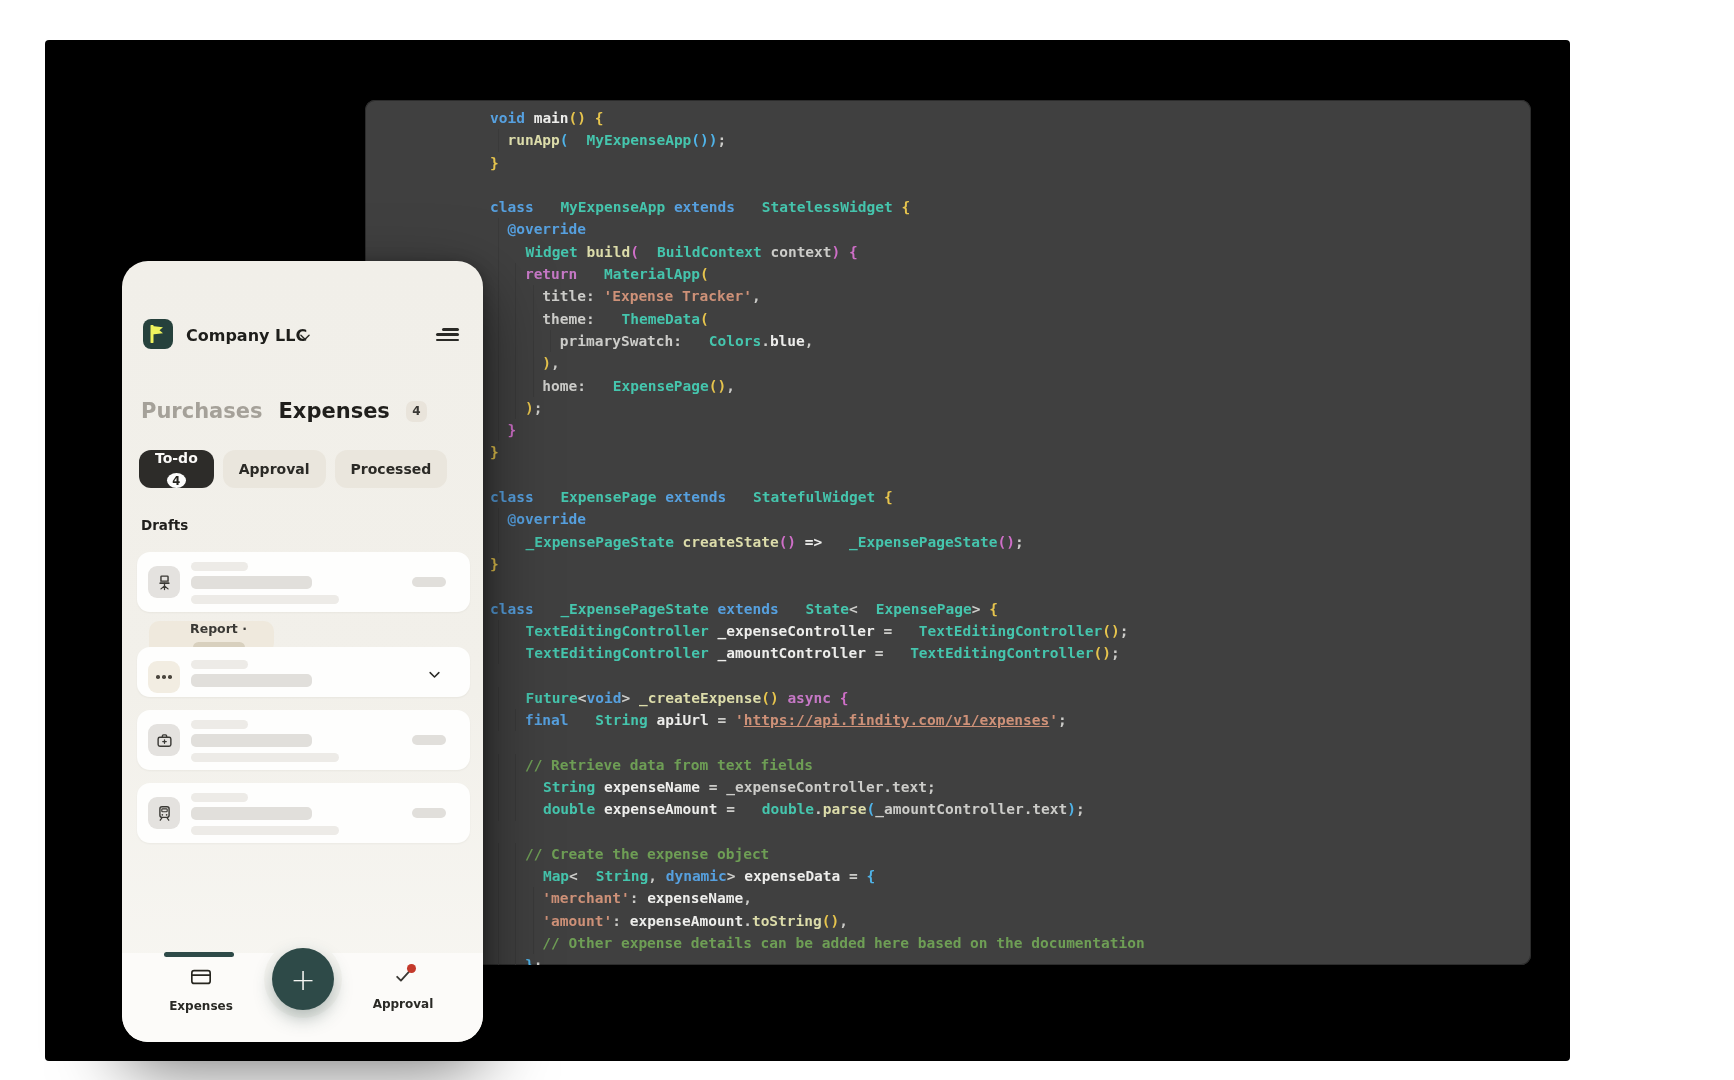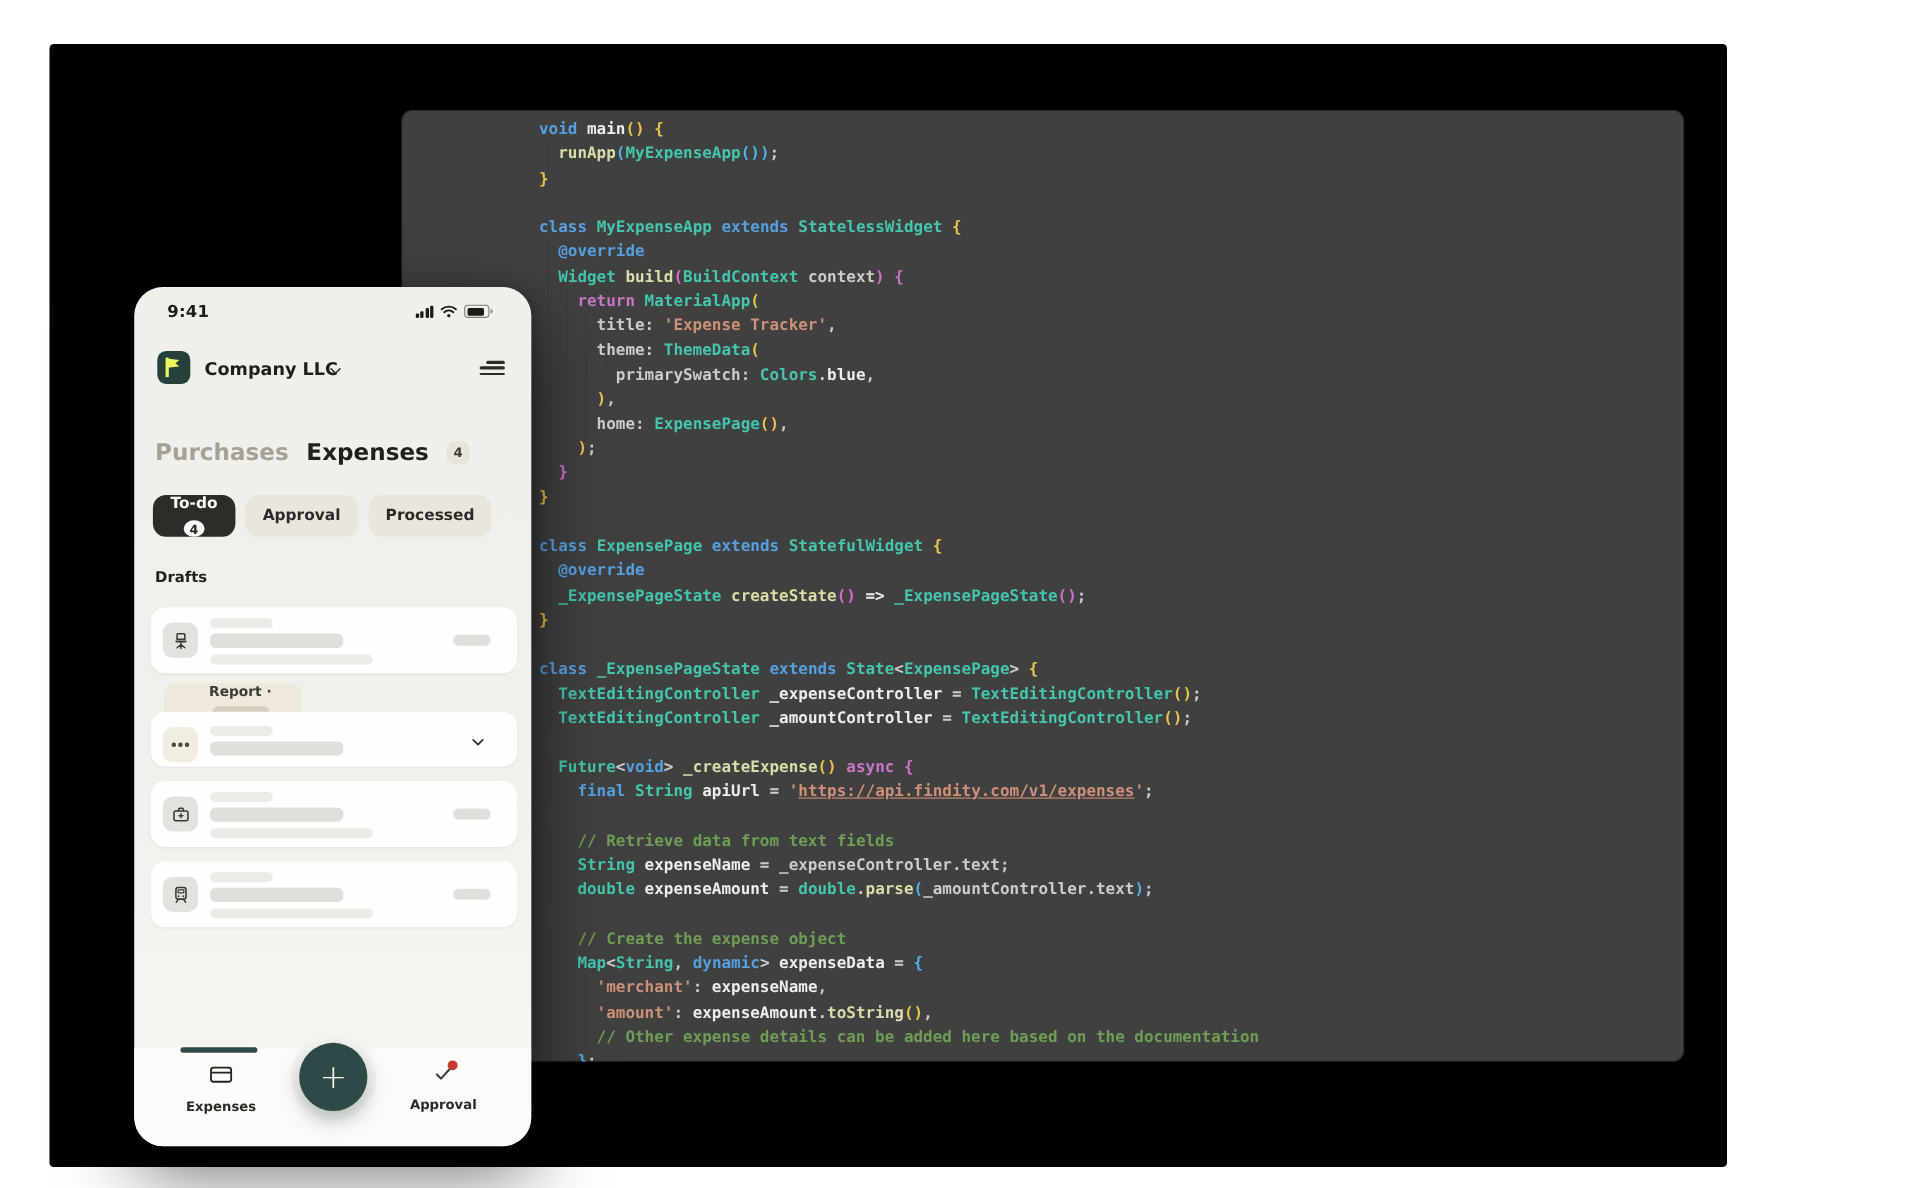--- a/index.html
+++ b/index.html
@@ -11,21 +11,21 @@
 
   
   .code-panel { position:absolute; left:320px; top:60px; width:1166px; height:865px;
     background:#404040; border-radius:10px; box-shadow: inset 0 0 0 1px #2c2c2c; overflow:hidden; }
   .code-lines { position:absolute; left:125px; top:7px;
     font-family:"DejaVu Sans Mono", monospace; font-weight:700; font-size:14.5px; line-height:22.3px;
     white-space:pre; color:#CCCCC9; }
   .cl { height:22.3px; }
   .ig { display:inline-block; width:2ch;
     background:linear-gradient(90deg, transparent calc(1ch - 1px), #3a3a3a calc(1ch - 1px), #3a3a3a 1ch, transparent 1ch); }
-  .tk-k { color:#56A0DF; } .tk-t { color:#45C5AD; } .tk-f { color:#DCDCAA; }
+  .tk-k { color:#56A0DF; } .tk-t { color:#45C5AD;margin-left:18px; } .tk-f { color:#DCDCAA; }
   .tk-s { color:#CE9178; } .tk-c { color:#6E9E55; } .tk-m { color:#C678C6;text-align:center; }
   .tk-v { color:#EDEDEB; } .tk-d { color:#CCCCC9; }
   .tk-b1 { color:#E6C44D; } .tk-b2 { color:#CF6FC8; } .tk-b3 { color:#4FB3E8; }
   .tk-u { color:#CE9178; text-decoration:underline; }
 
   
   .phone { position:absolute; left:77px; top:221px; width:361px; height:781px;
     background:linear-gradient(180deg, #F1EFE9 0%, #F2F0EA 55%, #F8F7F3 100%);
     border-radius:26px; box-shadow:0 26px 70px rgba(0,0,0,.55), 0 4px 16px rgba(0,0,0,.35); overflow:hidden; }
 
@@ -133,37 +133,20 @@
 
 <div class="page">
   <div class="stage">
 
     <div class="code-panel">
       <div class="code-lines"><div class="cl"><span class="tk-k">void </span><span class="tk-v">main</span><span class="tk-b1">()</span><span class="tk-d"> </span><span class="tk-b1">{</span></div><div class="cl"><span class="ig">  </span><span class="tk-f">runApp</span><span class="tk-b3">(</span><span class="tk-t">MyExpenseApp</span><span class="tk-b3">()</span><span class="tk-b3">)</span><span class="tk-d">;</span></div><div class="cl"><span class="tk-b1">}</span></div><div class="cl">&nbsp;</div><div class="cl"><span class="tk-k">class </span><span class="tk-t">MyExpenseApp </span><span class="tk-k">extends </span><span class="tk-t">StatelessWidget </span><span class="tk-b1">{</span></div><div class="cl"><span class="ig">  </span><span class="tk-k">@override</span></div><div class="cl"><span class="ig">  </span><span class="tk-t">Widget </span><span class="tk-f">build</span><span class="tk-b2">(</span><span class="tk-t">BuildContext </span><span class="tk-d">context</span><span class="tk-b2">)</span><span class="tk-d"> </span><span class="tk-b2">{</span></div><div class="cl"><span class="ig">  </span><span class="ig">  </span><span class="tk-m">return </span><span class="tk-t">MaterialApp</span><span class="tk-b1">(</span></div><div class="cl"><span class="ig">  </span><span class="ig">  </span><span class="ig">  </span><span class="tk-d">title: </span><span class="tk-s">'Expense Tracker'</span><span class="tk-d">,</span></div><div class="cl"><span class="ig">  </span><span class="ig">  </span><span class="ig">  </span><span class="tk-d">theme: </span><span class="tk-t">ThemeData</span><span class="tk-b1">(</span></div><div class="cl"><span class="ig">  </span><span class="ig">  </span><span class="ig">  </span><span class="ig">  </span><span class="tk-d">primarySwatch: </span><span class="tk-t">Colors</span><span class="tk-d">.</span><span class="tk-v">blue</span><span class="tk-d">,</span></div><div class="cl"><span class="ig">  </span><span class="ig">  </span><span class="ig">  </span><span class="tk-b1">)</span><span class="tk-d">,</span></div><div class="cl"><span class="ig">  </span><span class="ig">  </span><span class="ig">  </span><span class="tk-d">home: </span><span class="tk-t">ExpensePage</span><span class="tk-b1">()</span><span class="tk-d">,</span></div><div class="cl"><span class="ig">  </span><span class="ig">  </span><span class="tk-b1">)</span><span class="tk-d">;</span></div><div class="cl"><span class="ig">  </span><span class="tk-b2">}</span></div><div class="cl"><span class="tk-b1">}</span></div><div class="cl">&nbsp;</div><div class="cl"><span class="tk-k">class </span><span class="tk-t">ExpensePage </span><span class="tk-k">extends </span><span class="tk-t">StatefulWidget </span><span class="tk-b1">{</span></div><div class="cl"><span class="ig">  </span><span class="tk-k">@override</span></div><div class="cl"><span class="ig">  </span><span class="tk-t">_ExpensePageState </span><span class="tk-f">createState</span><span class="tk-b2">()</span><span class="tk-d"> </span><span class="tk-v">=&gt; </span><span class="tk-t">_ExpensePageState</span><span class="tk-b2">()</span><span class="tk-d">;</span></div><div class="cl"><span class="tk-b1">}</span></div><div class="cl">&nbsp;</div><div class="cl"><span class="tk-k">class </span><span class="tk-t">_ExpensePageState </span><span class="tk-k">extends </span><span class="tk-t">State</span><span class="tk-d">&lt;</span><span class="tk-t">ExpensePage</span><span class="tk-d">&gt; </span><span class="tk-b1">{</span></div><div class="cl"><span class="ig">  </span><span class="tk-t">TextEditingController </span><span class="tk-v">_expenseController</span><span class="tk-d"> = </span><span class="tk-t">TextEditingController</span><span class="tk-b1">()</span><span class="tk-d">;</span></div><div class="cl"><span class="ig">  </span><span class="tk-t">TextEditingController </span><span class="tk-v">_amountController</span><span class="tk-d"> = </span><span class="tk-t">TextEditingController</span><span class="tk-b1">()</span><span class="tk-d">;</span></div><div class="cl">&nbsp;</div><div class="cl"><span class="ig">  </span><span class="tk-t">Future</span><span class="tk-d">&lt;</span><span class="tk-k">void</span><span class="tk-d">&gt; </span><span class="tk-f">_createExpense</span><span class="tk-b1">()</span><span class="tk-d"> </span><span class="tk-m">async</span><span class="tk-d"> </span><span class="tk-b2">{</span></div><div class="cl"><span class="ig">  </span><span class="ig">  </span><span class="tk-k">final </span><span class="tk-t">String </span><span class="tk-v">apiUrl</span><span class="tk-d"> = </span><span class="tk-s">'</span><span class="tk-u">https://api.findity.com/v1/expenses</span><span class="tk-s">'</span><span class="tk-d">;</span></div><div class="cl">&nbsp;</div><div class="cl"><span class="ig">  </span><span class="ig">  </span><span class="tk-c">// Retrieve data from text fields</span></div><div class="cl"><span class="ig">  </span><span class="ig">  </span><span class="tk-t">String </span><span class="tk-v">expenseName</span><span class="tk-d"> = _expenseController.text;</span></div><div class="cl"><span class="ig">  </span><span class="ig">  </span><span class="tk-t">double </span><span class="tk-v">expenseAmount</span><span class="tk-d"> = </span><span class="tk-t">double</span><span class="tk-d">.</span><span class="tk-f">parse</span><span class="tk-b3">(</span><span class="tk-d">_amountController.text</span><span class="tk-b3">)</span><span class="tk-d">;</span></div><div class="cl">&nbsp;</div><div class="cl"><span class="ig">  </span><span class="ig">  </span><span class="tk-c">// Create the expense object</span></div><div class="cl"><span class="ig">  </span><span class="ig">  </span><span class="tk-t">Map</span><span class="tk-d">&lt;</span><span class="tk-t">String</span><span class="tk-d">, </span><span class="tk-k">dynamic</span><span class="tk-d">&gt; </span><span class="tk-v">expenseData</span><span class="tk-d"> = </span><span class="tk-b3">{</span></div><div class="cl"><span class="ig">  </span><span class="ig">  </span><span class="ig">  </span><span class="tk-s">'merchant'</span><span class="tk-d">: </span><span class="tk-v">expenseName</span><span class="tk-d">,</span></div><div class="cl"><span class="ig">  </span><span class="ig">  </span><span class="ig">  </span><span class="tk-s">'amount'</span><span class="tk-d">: </span><span class="tk-v">expenseAmount</span><span class="tk-d">.</span><span class="tk-f">toString</span><span class="tk-b1">()</span><span class="tk-d">,</span></div><div class="cl"><span class="ig">  </span><span class="ig">  </span><span class="ig">  </span><span class="tk-c">// Other expense details can be added here based on the documentation</span></div><div class="cl"><span class="ig">  </span><span class="ig">  </span><span class="tk-b3">}</span><span class="tk-d">;</span></div></div>
     </div>
 
     <div class="phone">
 
-      <div class="statusbar">
-        <span class="time">9:41</span>
-        <span class="sicons">
-          <span class="bars">
-            <i style="height:4px"></i>
-              <i style="height:6px"></i>
-              <i style="height:8.5px"></i>
-              <i style="height:11px"></i>
-          </span>
-          <svg width="16" height="12" viewBox="0 0 16 12">
-            <path d="M1.5 4.2a10 10 0 0 1 13 0" fill="none" stroke="#1B1B19" stroke-width="1.7" stroke-linecap="round"></path>
-            <path d="M3.8 6.8a6.6 6.6 0 0 1 8.4 0" fill="none" stroke="#1B1B19" stroke-width="1.7" stroke-linecap="round"></path>
-            <circle cx="8" cy="10" r="1.5" fill="#1B1B19"></circle>
-          </svg>
-          <span class="batt"></span>
-        </span>
-      </div>
 
       <div class="appheader">
         <span class="logo">
           <svg width="16" height="18" viewBox="0 0 16 18">
             <path d="M2 1 L13 2.2 L9.5 5.2 L13 8.2 L2 9.4 Z" fill="#EFF35E"></path>
             <path d="M2 1 L2 17" stroke="#EFF35E" stroke-width="3" stroke-linecap="round"></path>
           </svg>
         </span>
         <span class="company">Company LLC</span>
         <svg class="hchev" width="14" height="14" viewBox="0 0 24 24" color="#2A2A26">

